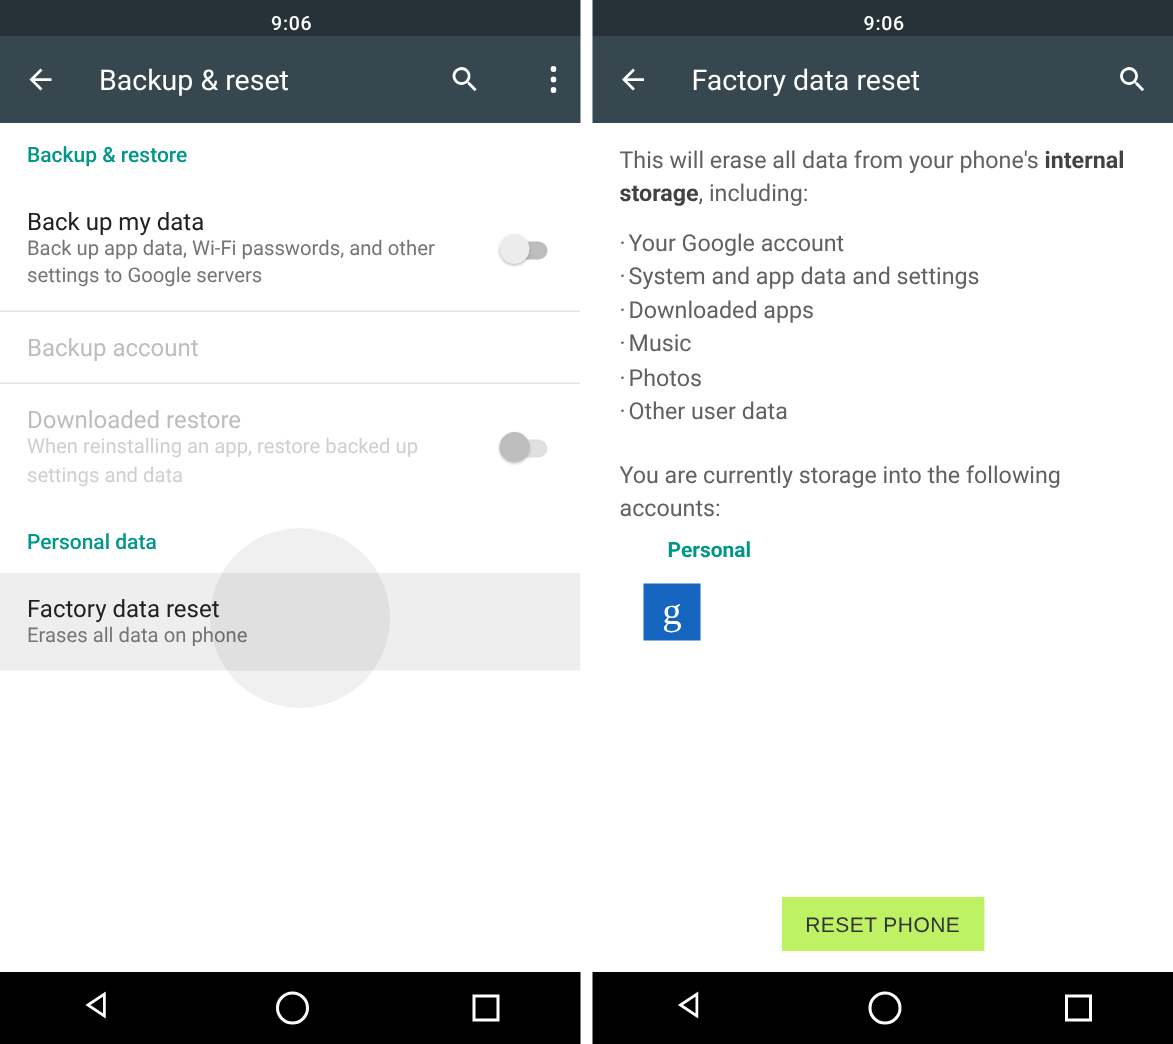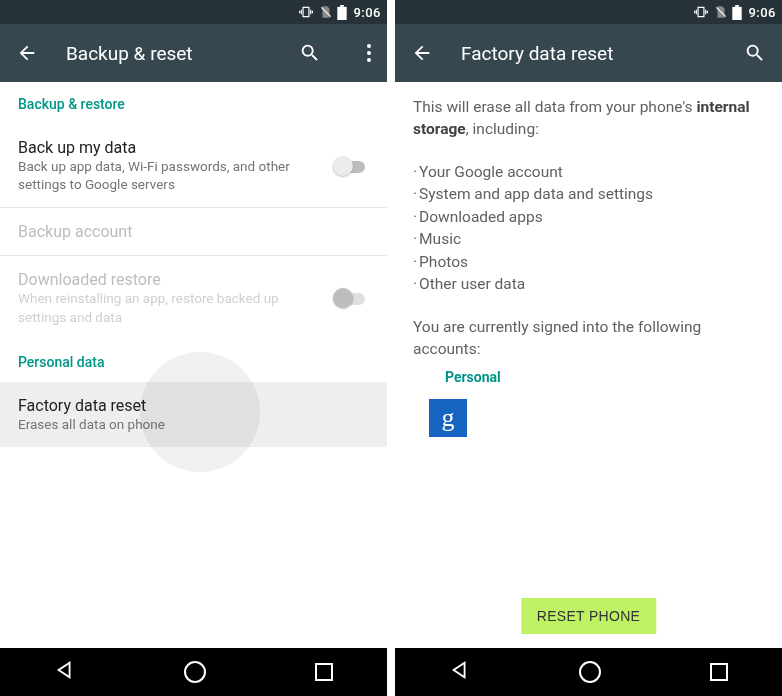--- a/index.html
+++ b/index.html
@@ -1,18 +1,18 @@
 <!DOCTYPE html>
 <html><head>
   <meta charset="utf-8">
   <style>
     * { margin: 0; padding: 0; box-sizing: border-box; }
     body { font-family: Roboto, Arial, sans-serif; background: #fff; width: 782px; height: 696px; display: flex; gap: 8px; }
     .phone { width: 387px; height: 696px; background: #fff; display: flex; flex-direction: column; position: relative; }
-    .status-bar { height: 24px; background: #263238; display: flex; align-items: center; justify-content: flex-end; padding: 0 6px; gap: 4px; color: #fff; font-size: 13px; }
+    .status-bar { height: 24px; background: #263238; display: flex; align-items: center; justify-content: flex-end; padding: 0 6px; gap: 4px; color: #fff; font-size: 13px; flex-direction: column; }
     .status-bar svg { fill: #fff; }
     .status-time { font-weight: 500; letter-spacing: .5px; margin-left: 2px; }
     .appbar { height: 58px; background: #37474F; display: flex; align-items: center; padding: 0 16px; gap: 28px; color: #fff; }
     .appbar-title { font-size: 19px; font-weight: 400; flex: 1; }
     .appbar .icon-btn { display: flex; align-items: center; justify-content: center; }
     .content { flex: 1; background: #fff; overflow: hidden; }
     .section-header { color: #009688; font-size: 14px; font-weight: 500; padding: 14px 18px 12px; }
     .list-item { padding: 14px 18px; display: flex; align-items: center; gap: 16px; }
     .list-text { flex: 1; }
     .li-title { font-size: 16px; color: #212121; }
@@ -22,21 +22,21 @@
     .disabled .li-sub { color: #cfcfcf; }
     .toggle { width: 36px; height: 20px; position: relative; }
     .toggle-track { position: absolute; top: 5px; left: 0; width: 32px; height: 12px; border-radius: 12px; background: #bdbdbd; }
     .toggle-thumb { position: absolute; top: 0; left: 0; width: 20px; height: 20px; border-radius: 50%; background: #ececec; box-shadow: 0 1px 2px rgba(0,0,0,.25); }
     .toggle.dim .toggle-track { background: #e0e0e0; }
     .toggle.dim .toggle-thumb { background: #bdbdbd; }
     .ripple-hi { background: #eeeeee; position: relative; }
     .ripple-circle { position: absolute; width: 120px; height: 120px; border-radius: 50%; background: rgba(0,0,0,.06); left: 140px; top: -30px; pointer-events: none; }
     .confirm-body { padding: 14px 18px; color: #616161; font-size: 15.5px; line-height: 1.45; }
     .confirm-body strong { color: #424242; }
-    .confirm-list { margin: 20px 0 20px; }
+    .confirm-list { margin: 10px 0 20px; }
     .confirm-list div::before { content: "·"; margin-right: 2px; }
     .accounts-header { color: #009688; font-size: 14px; font-weight: 700; padding: 6px 0 12px 32px; }
     .google-tile { width: 38px; height: 38px; background: #1565C0; color: #fff; font-family: Georgia, 'Times New Roman', serif; font-size: 26px; display: flex; align-items: center; justify-content: center; margin-left: 16px; }
     .footer-btn { position: absolute; bottom: 62px; left: 50%; transform: translateX(-50%); background: #bef264; color: #333; font-size: 14px; font-weight: 500; padding: 10px 16px; border: none; letter-spacing: .3px; }
     .nav-bar { position: absolute; bottom: 0; left: 0; right: 0; height: 48px; background: #000; display: flex; align-items: center; justify-content: space-around; }
     .nav-bar svg { fill: none; stroke: #fff; stroke-width: 2; }
     .back-circle, .home-circle, .square-btn { width:24px; height:24px; display:flex; align-items:center; justify-content:center; }
     .home-circle { border:2px solid #fff; border-radius:50%; width:22px; height:22px; }
     .square-btn { border:2px solid #fff; width:18px; height:18px; }
   </style>
@@ -164,21 +164,21 @@
     <div class="confirm-body">
       <span>This will erase all data from your phone's </span><strong>internal storage</strong><span>, including:</span>
       <div class="confirm-list">
         <div>Your Google account</div>
         <div>System and app data and settings</div>
         <div>Downloaded apps</div>
         <div>Music</div>
         <div>Photos</div>
         <div>Other user data</div>
       </div>
-      <div>You are currently signed into the following accounts:</div>
+      <div>You are currently storage into the following accounts:</div>
       <div class="accounts-header">Personal</div>
       <div class="google-tile">g</div>
     </div>
   </div>
   <button class="footer-btn">RESET PHONE</button>
   <div class="nav-bar">
     <div><svg width="22" height="22" viewBox="0 0 24 24">
           <path d="M17 4v16L5 12z"></path>
         </svg></div>
     <div class="home-circle"></div>

